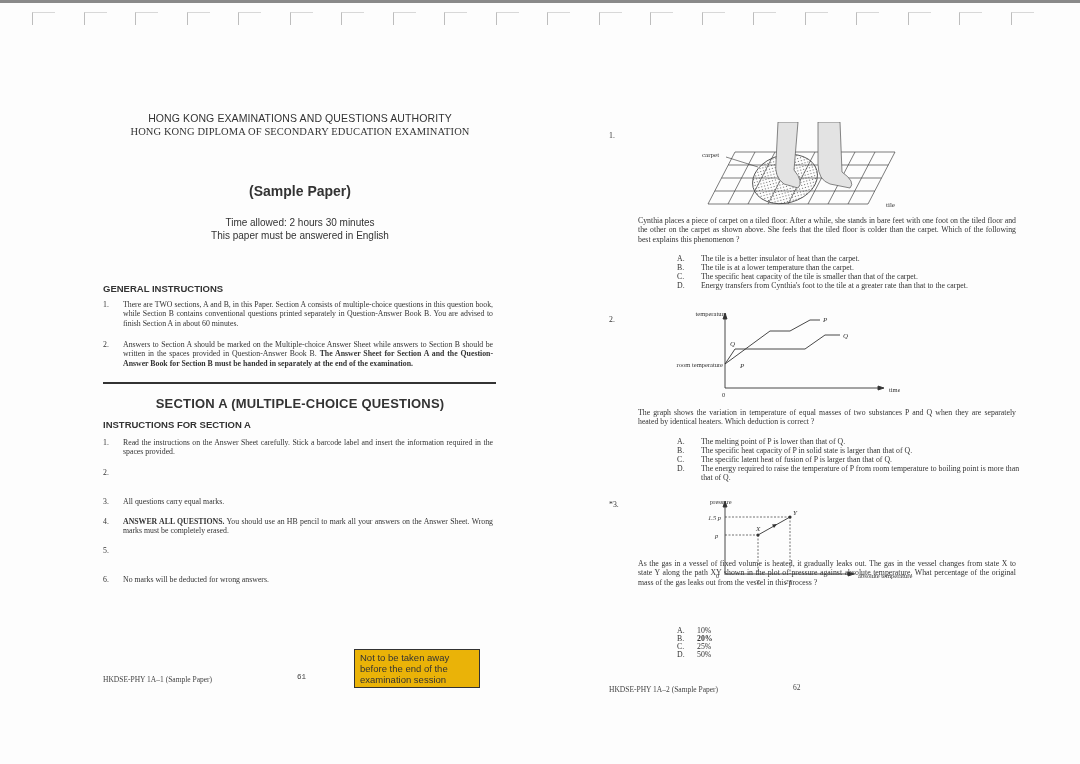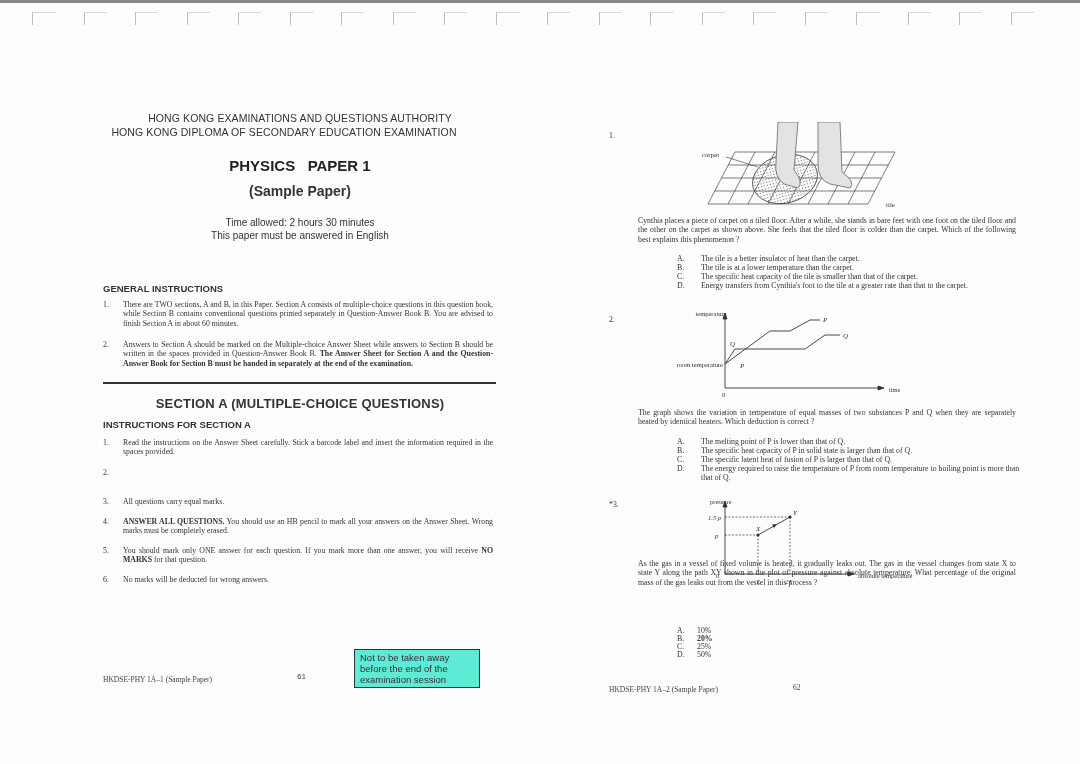--- a/index.html
+++ b/index.html
@@ -22,21 +22,21 @@
   .title { font-size: 15px; font-weight: bold; color: #222; }
   .subtitle { font-size: 14px; font-weight: bold; color: #333; }
   .small-sans { font-size: 10px; color: #333; }
   .heading { font-size: 9.5px; font-weight: bold; color: #333; }
   .item { font-size: 7.8px; line-height: 9.4px; color: #333; }
   .item .num { position: absolute; left: 0; top: 0; }
   .item .txt { position: absolute; left: 20px; top: 0; width: 370px; text-align: justify; }
   .b { font-weight: bold; }
   .rule { position: absolute; height: 2px; background: #333; }
   .section-title { font-size: 13px; font-weight: bold; color: #333; letter-spacing: 0.2px; }
-  .notice { border: 1px solid #333; padding: 2px 5px; font-size: 9.5px; line-height: 11px; color: #333; background: #5eead4; }
+  .notice { border: 1px solid #333; padding: 2px 5px; font-size: 9.5px; line-height: 11px; color: #333; background: #eab308; }
   .footer { font-size: 7.5px; color: #444; }
 
   
   #right { left: 540px; width: 540px; }
   .qtxt { font-size: 7.8px; line-height: 9.4px; color: #333; text-align: justify; }
   .opt { font-size: 7.8px; line-height: 8.5px; color: #333; }
   .opt .lab { position: absolute; left: 0; top: 0; }
   .opt .otxt { position: absolute; left: 24px; top: 0; width: 330px; }
   svg text { font-family: "Liberation Serif", serif; }
 </style>
@@ -62,22 +62,21 @@
     <div class="tab" style="left: 753px;"></div>
     <div class="tab" style="left: 804.5px;"></div>
     <div class="tab" style="left: 856px;"></div>
     <div class="tab" style="left: 907.5px;"></div>
     <div class="tab" style="left: 959px;"></div>
     <div class="tab" style="left: 1010.5px;"></div>
   </div>
 
 <div class="page" id="left">
   <div class="abs sans hd1 center" style="left:100px; top:82px; width:400px;">HONG KONG EXAMINATIONS AND QUESTIONS AUTHORITY</div>
-  <div class="abs sans hd1 center" style="left:84px; top:96px; width:400px;">HONG KONG DIPLOMA OF SECONDARY EDUCATION EXAMINATION</div>
-  <div class="abs sans title center" style="left:100px; top:127px; width:400px; white-space:pre;">PHYSICS   PAPER 1</div>
+  <div class="abs sans hd1 center" style="left:100px; top:96px; width:400px;font-family:Liberation Serif, serif;">HONG KONG DIPLOMA OF SECONDARY EDUCATION EXAMINATION</div>
   <div class="abs sans subtitle center" style="left:100px; top:153px; width:400px;">(Sample Paper)</div>
   <div class="abs sans small-sans center" style="left:100px; top:187px; width:400px;">Time allowed: 2 hours 30 minutes</div>
   <div class="abs sans small-sans center" style="left:100px; top:200px; width:400px;">This paper must be answered in English</div>
 
   <div class="abs sans heading" style="left:103px; top:253px;">GENERAL INSTRUCTIONS</div>
 
   <div class="abs item" style="left:103px; top:270px; width:395px; height:30px;">
     <span class="num">1.</span>
     <span class="txt">There are TWO sections, A and B, in this Paper.  Section A consists of multiple-choice questions in this question book, while Section B contains conventional questions printed separately in Question-Answer Book B.  You are advised to finish Section A in about 60 minutes.</span>
   </div>
@@ -101,21 +100,20 @@
   <div class="abs item" style="left:103px; top:467px; width:395px; height:10px;">
     <span class="num">3.</span>
     <span class="txt">All questions carry equal marks.</span>
   </div>
   <div class="abs item" style="left:103px; top:487px; width:395px; height:20px;">
     <span class="num">4.</span>
     <span class="txt"><span class="b">ANSWER ALL QUESTIONS.</span> <span>You should use an HB pencil to mark all your answers on the Answer Sheet.  Wrong marks must be completely erased.</span></span>
   </div>
   <div class="abs item" style="left:103px; top:516px; width:395px; height:20px;">
     <span class="num">5.</span>
-    <span class="txt"><span>You should mark only ONE answer for each question.  If you mark more than one answer, you will receive</span> <span class="b">NO MARKS</span> <span>for that question.</span></span>
   </div>
   <div class="abs item" style="left:103px; top:545px; width:395px; height:10px;">
     <span class="num">6.</span>
     <span class="txt">No marks will be deducted for wrong answers.</span>
   </div>
 
   <div class="abs sans notice" style="left:354px; top:619px; width:114px;">Not to be taken away before the end of the examination session</div>
   <div class="abs footer" style="left:103px; top:645px;">HKDSE-PHY 1A–1 (Sample Paper)</div>
   <div class="abs footer" style="left:297px; top:643px;font-family:Liberation Mono, monospace;">61</div>
 </div>

